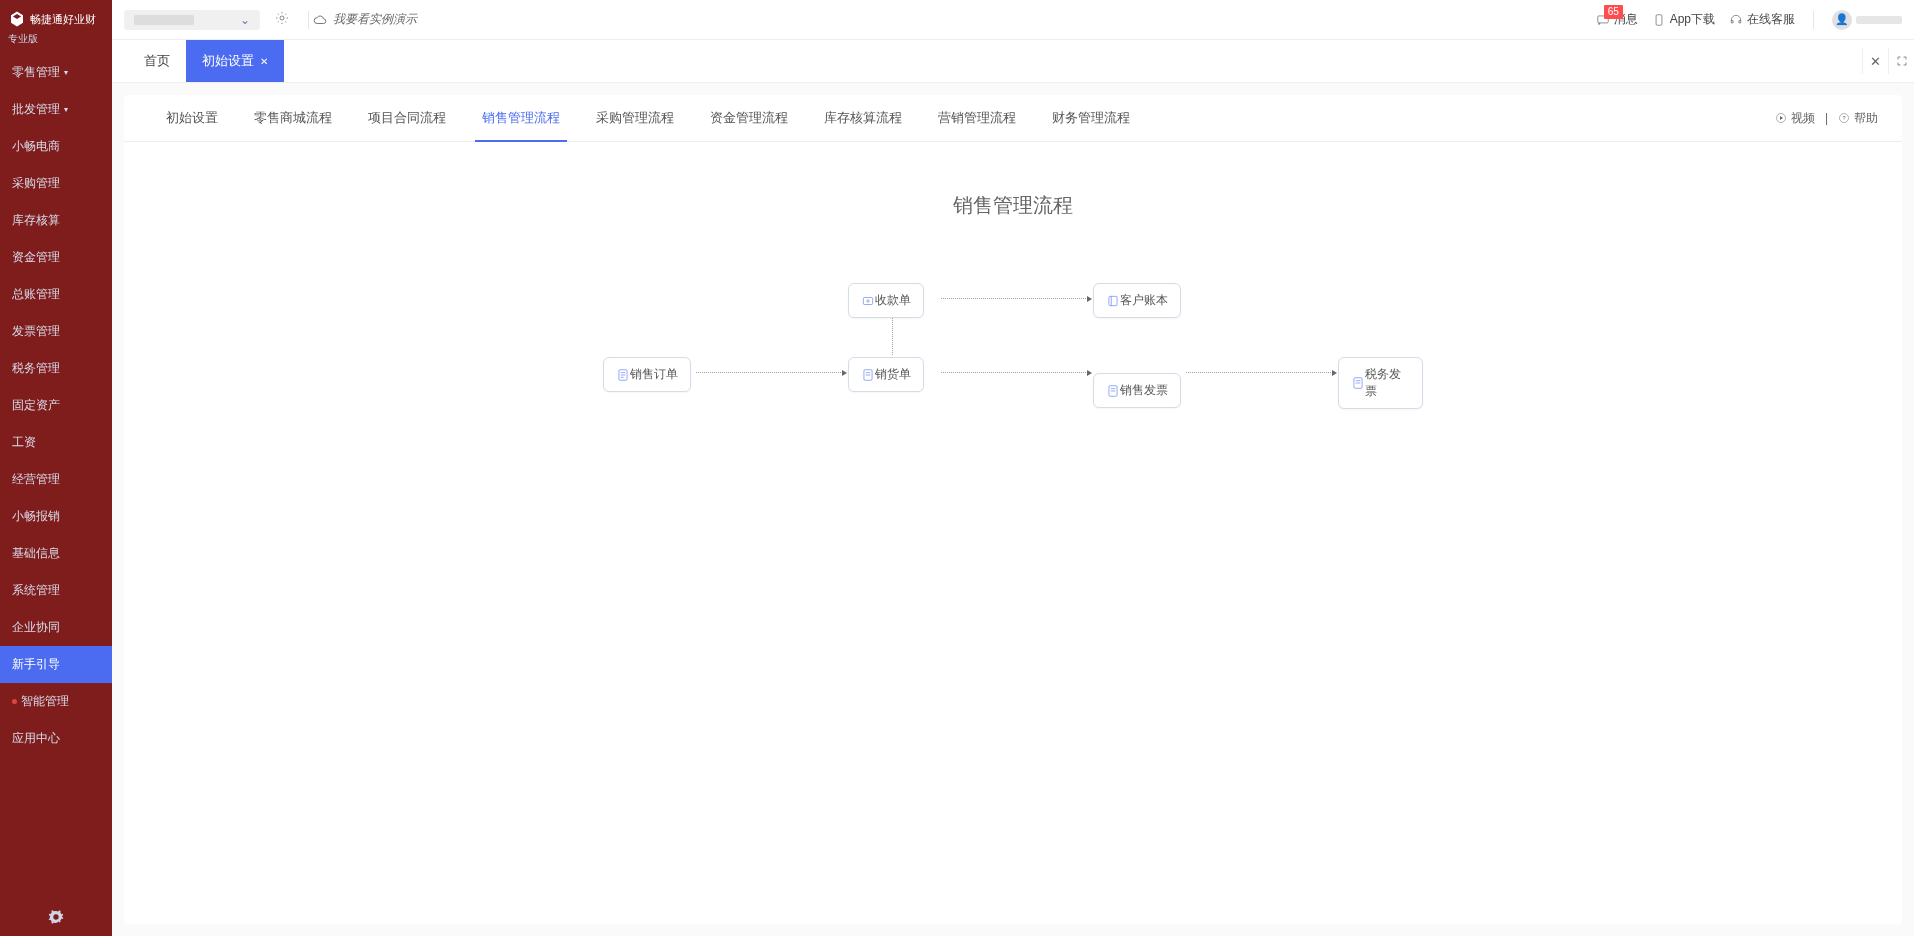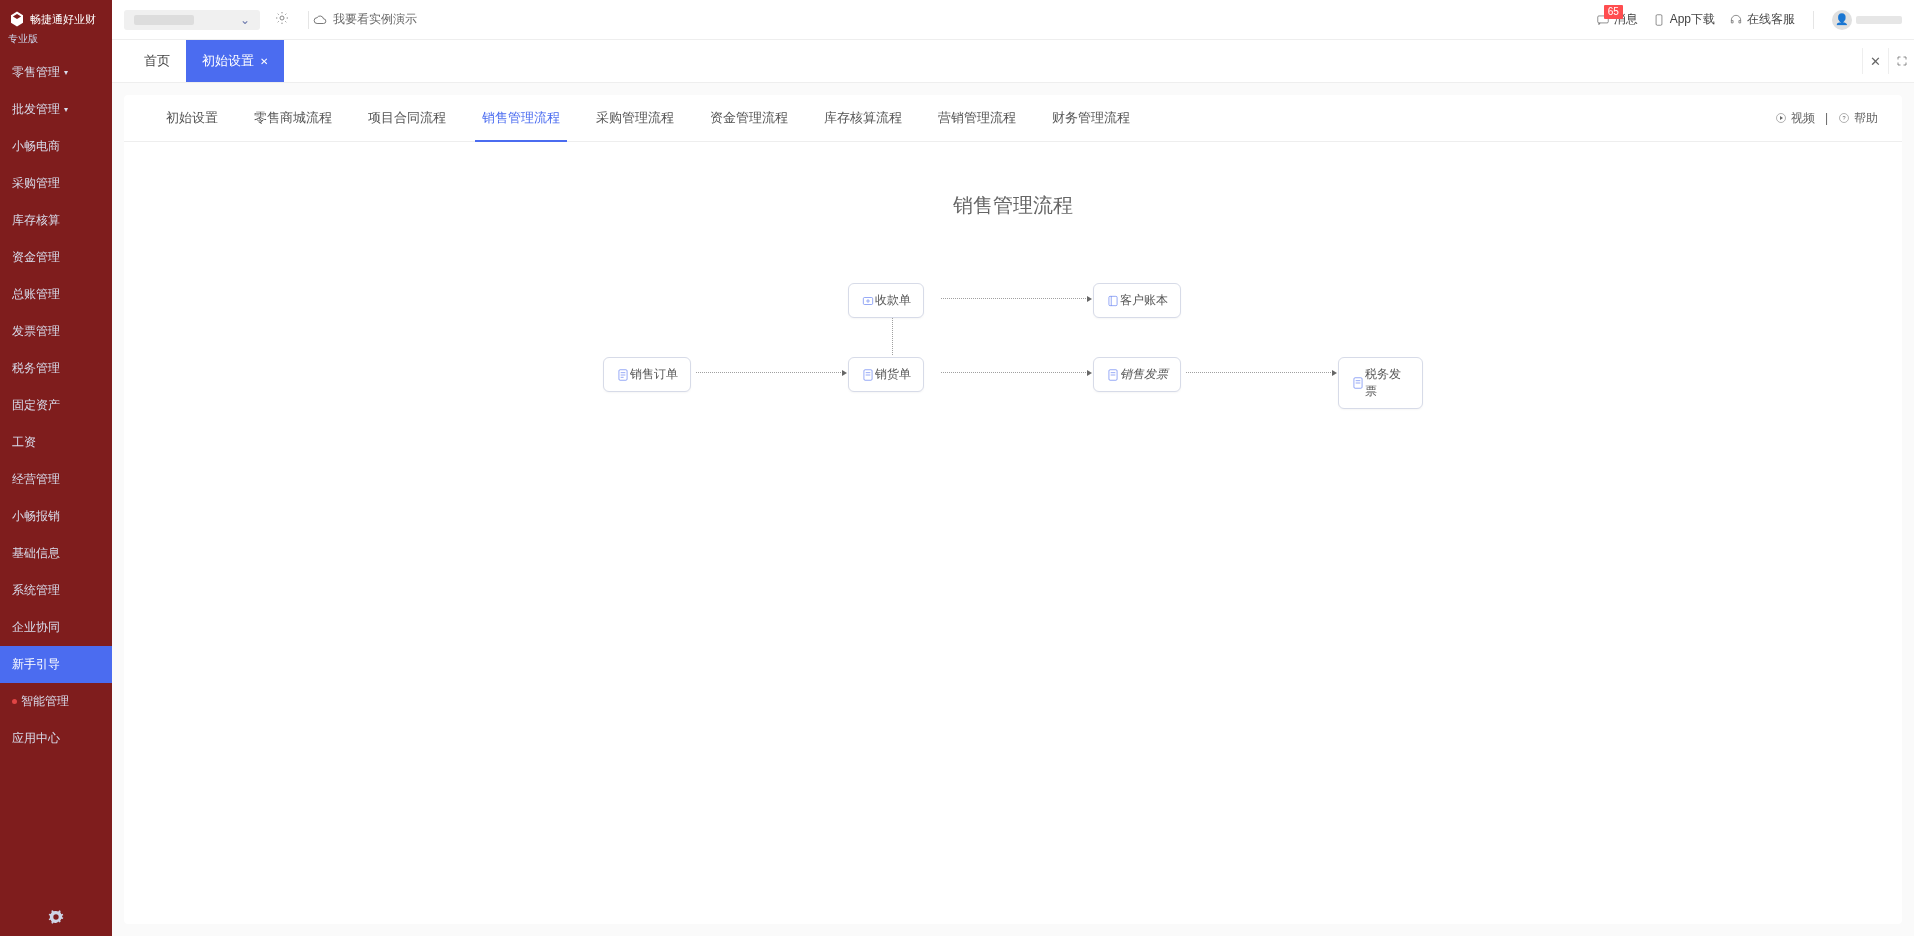--- a/index.html
+++ b/index.html
@@ -21,21 +21,21 @@
 
 
 .main { flex:1; display:flex; flex-direction:column; background:#fafafa; }
 
 
 .header { height:40px; background:#fff; display:flex; align-items:center; padding:0 12px; border-bottom:1px solid #eee; }
 .account { display:flex; align-items:center; gap:6px; color:#999; font-size:12px; background:#f0f0f0; border-radius:3px; padding:3px 10px; }
 .acct-chevron { margin-left:40px; color:#6d7aad; }
 .gear { margin:0 14px; color:#888; }
 .divider { width:1px; height:18px; background:#e5e5e5; margin:0 4px; }
-.demo { display:flex; align-items:center; gap:6px; color:#666; font-size:12px; }
+.demo { display:flex; align-items:center; gap:6px; color:#666; font-size:12px;font-style:italic; }
 .hdr-right { margin-left:auto; display:flex; align-items:center; gap:14px; color:#444; font-size:12px; }
 .hdr-btn { display:flex; align-items:center; gap:4px; cursor:pointer; position:relative; }
 .badge { position:absolute; top:-6px; left:8px; background:#ff4d4f; color:#fff; font-size:10px; line-height:14px; padding:0 4px; border-radius:1px; }
 .avatar { display:flex; align-items:center; gap:4px; }
 .avatar-circle { width:20px; height:20px; background:#e0e0e0; border-radius:50%; display:flex; align-items:center; justify-content:center; color:#aaa; font-size:11px; }
 
 
 .tabs-bar { display:flex; align-items:center; background:#fff; border-bottom:1px solid #eee; padding-left:16px; }
 .tab { padding:12px 16px; font-size:13px; color:#444; cursor:pointer; display:flex; align-items:center; gap:6px; }
 .tab.active { background:#4b6cf0; color:#fff; }
@@ -53,21 +53,21 @@
 .sub-tabs-right { margin-left:auto; display:flex; align-items:center; gap:10px; font-size:12px; color:#666; }
 
 
 .diagram-wrap { flex:1; display:flex; flex-direction:column; align-items:center; padding-top:50px; }
 .diagram-title { font-size:20px; color:#666; margin-bottom:50px; }
 .diagram { position:relative; width:820px; height:160px; }
 .node { position:absolute; background:#fff; border:1px solid #d7dbe8; border-radius:6px; padding:8px 12px; display:flex; align-items:center; font-size:12px; color:#555; box-shadow:0 1px 2px rgba(0,0,0,0.04); cursor:pointer; }
 .node .nicon { color:#4b6cf0; display:inline-flex; }
 .n0 { left:0; top:88px; }
 .n1 { left:245px; top:88px; }
-.n2 { left:490px; top:88px;font-style:italic; }
+.n2 { left:490px; top:104px; }
 .n3 { left:735px; top:88px; }
 .n4 { left:245px; top:14px; }
 .n5 { left:490px; top:14px; }
 .arrow-h { position:absolute; top:0; height:0; border-top:1.5px dotted #a0a0a0; }
 .arrow-h::after { content:""; position:absolute; right:-4px; top:-3.5px; border-left:5px solid #666; border-top:3px solid transparent; border-bottom:3px solid transparent; }
 .arrow-v { position:absolute; width:0; border-left:1.5px dotted #a0a0a0; }
 .arrow-v::after { content:""; position:absolute; top:-4px; left:-3.5px; border-bottom:5px solid #666; border-left:3px solid transparent; border-right:3px solid transparent; }
 .a01 { left:93px; top:103px; width:147px; }
 .a12 { left:338px; top:103px; width:147px; }
 .a23 { left:583px; top:103px; width:147px; }

